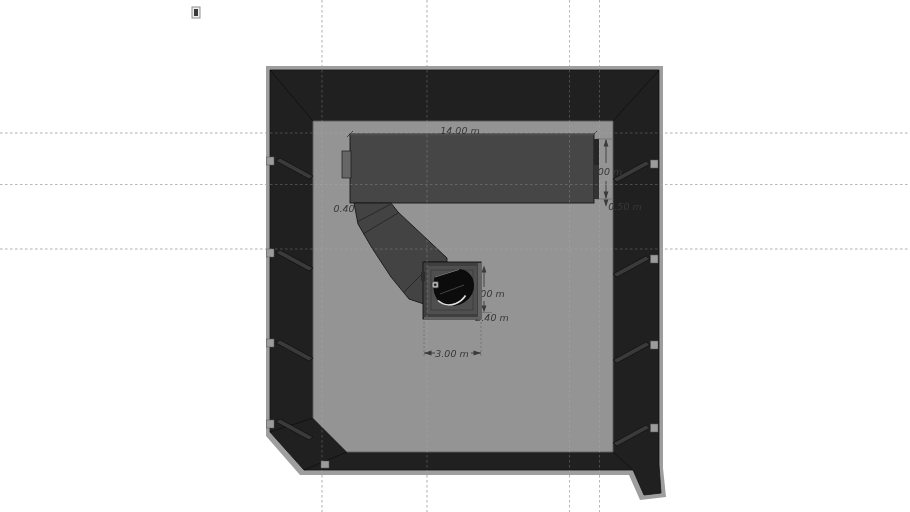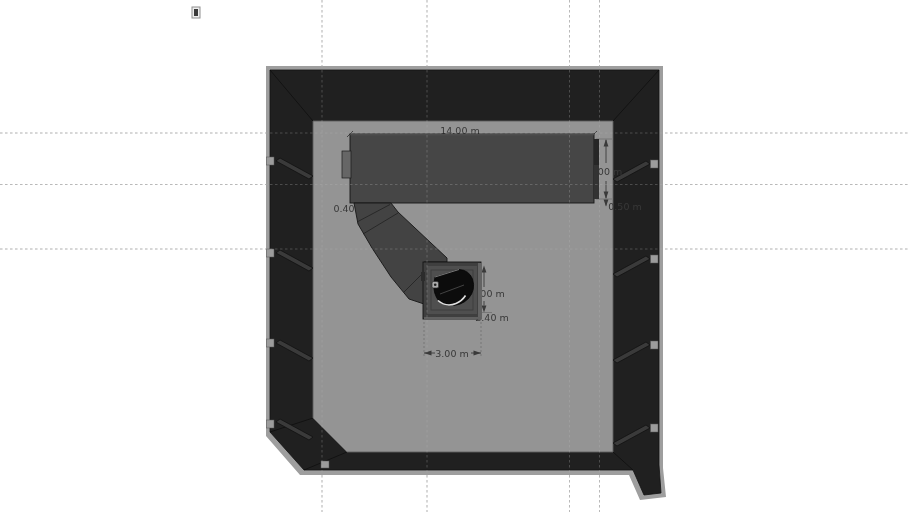--- a/index.html
+++ b/index.html
@@ -1,16 +1,16 @@
 <!DOCTYPE html>
 <html><head>
 <meta charset="utf-8">
 <style>
   html,body{margin:0;padding:0;background:#ffffff;width:910px;height:512px;overflow:hidden;}
-  .viewport{position:relative;width:910px;height:512px;background:#ffffff;font-family:"DejaVu Sans",sans-serif;}
+  .viewport{position:relative;width:910px;height:512px;background:#ffffff;font-family:"DejaVu Sans",sans-serif;font-style:italic;}
   svg{position:absolute;left:0;top:0;}
   text.dim-text{font-family:"DejaVu Sans",sans-serif;font-size:9.5px;fill:#383838;}
   .guide{stroke:#b3b3b3;stroke-width:0.9;stroke-dasharray:2.5 2.5;}
   .guide-overlay{stroke:#b5b5b5;stroke-width:0.9;stroke-dasharray:2.5 2.5;opacity:0.33;}
   .dimline{stroke:#3a3a3a;stroke-width:0.9;}
   .extline{stroke:#6a6a6a;stroke-width:0.7;}
   .arrow{fill:#3a3a3a;}
 </style>
 </head>
 <body>

